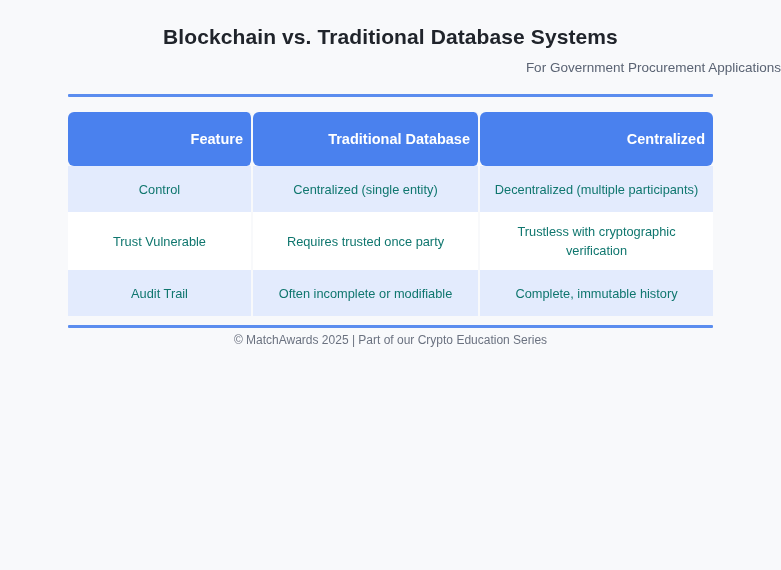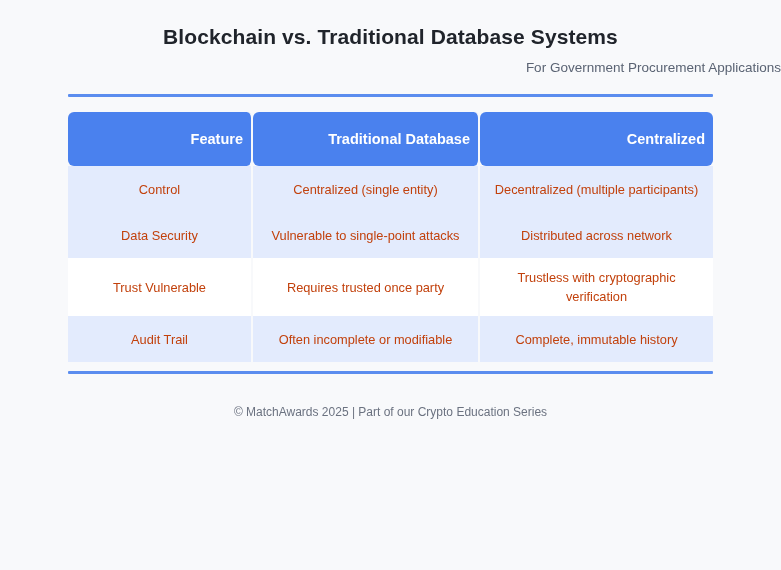--- a/index.html
+++ b/index.html
@@ -82,21 +82,21 @@
     border-radius: 6px;
     border-right: 2px solid #f8f9fb;
     box-sizing: border-box;
   }
   .cmp-table thead th:last-child {
     border-right: none;
   }
 
   .cmp-table tbody td {
     font-size: 12.8px;
-    color: #c2410c;
+    color: #0f766e;
     text-align: center;
     padding: 10px 12px;
     line-height: 19px;
     height: 46px;
     border-right: 2px solid #f8f9fb;
     box-sizing: border-box;
     vertical-align: middle;
   }
   .cmp-table tbody td:last-child {
     border-right: none;
@@ -106,21 +106,21 @@
   }
   .cmp-table tbody tr.even td {
     background: #ffffff;
   }
 
   
   .footer-note {
     text-align: center;
     font-size: 12px;
     color: #6b7280;
-    margin-top: 30px;
+    margin-top: 4px;
     line-height: 16px;
   }
 </style>
 </head>
 <body>
 
 <div class="page">
 
   <div class="header-block">
     <div class="main-title">Blockchain vs. Traditional Database Systems</div>
@@ -142,25 +142,20 @@
           <th>Traditional Database</th>
           <th>Centralized</th>
         </tr>
       </thead>
       <tbody>
         <tr class="odd">
           <td>Control</td>
           <td>Centralized (single entity)</td>
           <td>Decentralized (multiple participants)</td>
         </tr>
-        <tr class="odd">
-          <td>Data Security</td>
-          <td>Vulnerable to single-point attacks</td>
-          <td>Distributed across network</td>
-        </tr>
         <tr class="even">
           <td>Trust Vulnerable</td>
           <td>Requires trusted once party</td>
           <td>Trustless with cryptographic verification</td>
         </tr>
         <tr class="odd">
           <td>Audit Trail</td>
           <td>Often incomplete or modifiable</td>
           <td>Complete, immutable history</td>
         </tr>

